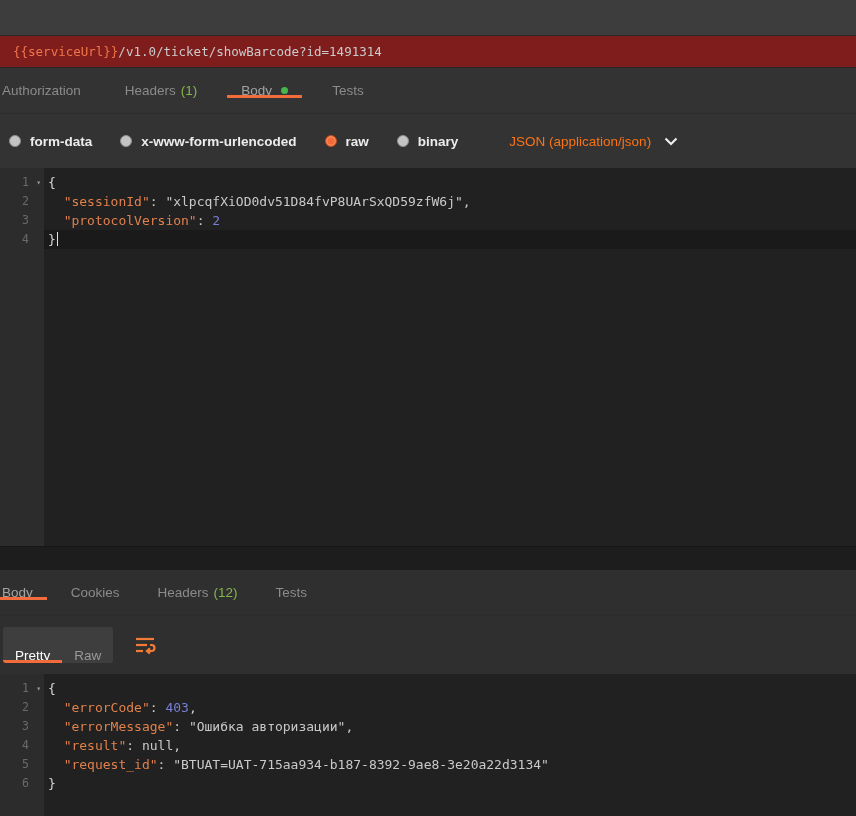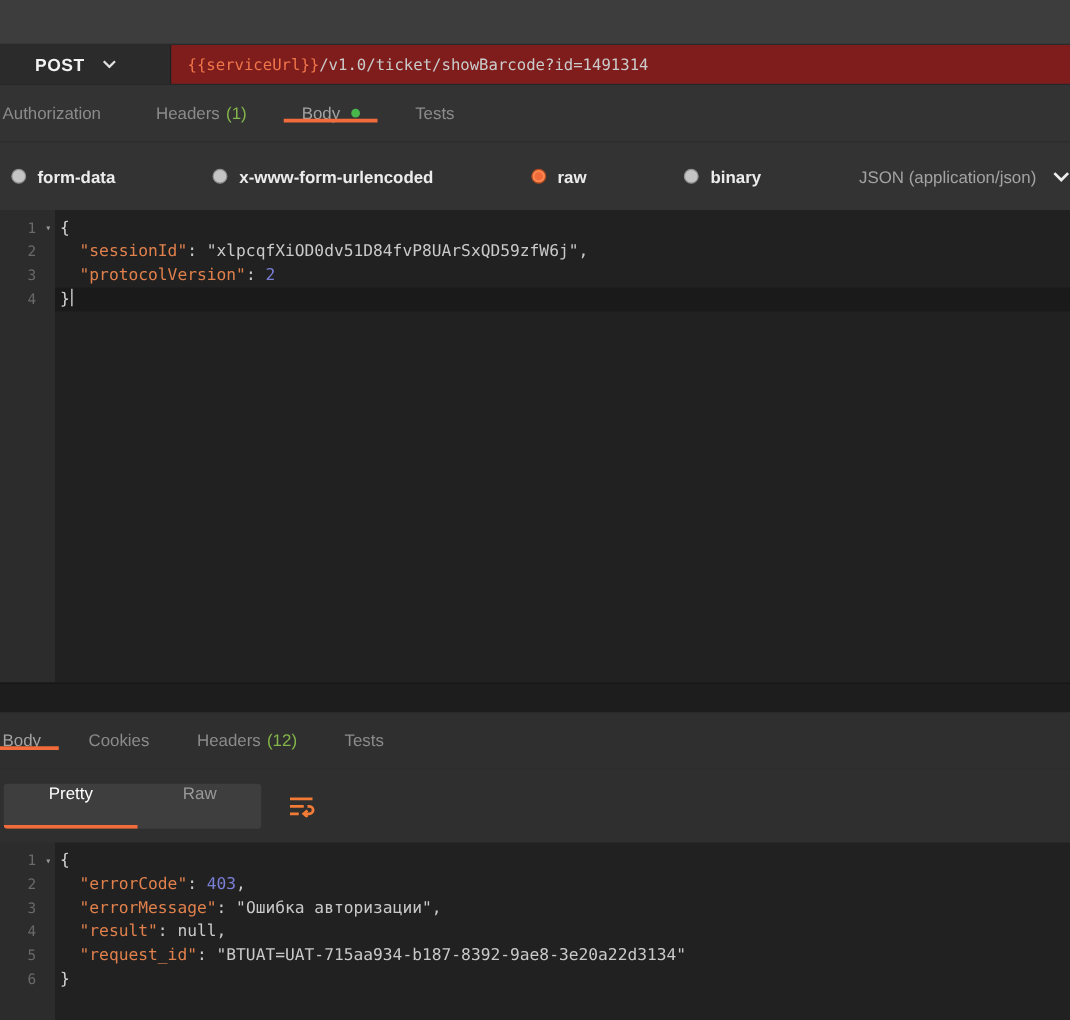--- a/index.html
+++ b/index.html
@@ -45,32 +45,32 @@
   .tab.active::after {
     content: ""; position: absolute; left: -14px; right: -14px; bottom: 0;
     height: 3px; background: #f26b3a;
   }
   .count { color: #84b54a; margin-left: 5px; }
   .status-dot { width: 7px; height: 7px; border-radius: 50%; background: #49b64c; margin-left: 9px; flex: none; }
 
   
   .mode-row {
     height: 54px; flex: none; display: flex; align-items: center;
-    gap: 28px; padding-left: 9px; background: #333333; justify-content: space-between;
+    gap: 28px; padding-left: 9px; background: #333333;
   }
   .mode { display: flex; align-items: center; gap: 9px; cursor: pointer; }
   .radio {
     width: 12px; height: 12px; border-radius: 50%; flex: none;
     background: #c4c4c4; border: 1px solid #8f8f8f;
   }
   .radio.selected { background: #f26b3a; border-color: #b84e20; box-shadow: inset 0 0 0 1.5px #ff8a54; }
   .mode-label { color: #ececec; font-size: 13.5px; font-weight: 700; }
   .content-type {
-    display: flex; align-items: center; gap: 13px; margin-left: 0;
-    color: #a3a3a3; font-size: 13.5px; cursor: pointer;
+    display: flex; align-items: center; gap: 13px; margin-left: 23px;
+    color: #f97316; font-size: 13.5px; cursor: pointer;
   }
 
   
   .editor {
     flex: none; padding-top: 5px;
     background: linear-gradient(to right, #2c2c2c 44px, #212121 44px);
     font-family: "DejaVu Sans Mono", monospace; font-size: 13px;
   }
   .editor.request { height: 378px; }
   .editor.response { height: 142px; }
@@ -92,21 +92,21 @@
   
   .pane-divider { height: 24px; flex: none; background: #1d1d1d; border-top: 1px solid #161616; cursor: row-resize; }
 
   
   .res-toolbar {
     height: 58px; flex: none; display: flex; align-items: center;
     gap: 15px; padding-left: 3px; background: #2f2f2f;
   }
   .segmented { display: flex; height: 36px; background: #3e3e3e; border-radius: 3px; overflow: hidden; }
   .seg-btn {
-    padding: 0 36px; display: flex; align-items: flex-start; position: relative;
+    padding: 0 12px; display: flex; align-items: flex-end; position: relative;
     color: #9a9a9a; font-size: 13.5px; cursor: pointer;
   }
   .seg-btn.active { color: #ffffff; }
   .seg-btn.active::after { content: ""; position: absolute; left: 0; right: 0; bottom: 0; height: 3px; background: #f26b3a; }
   .format-dropdown {
     height: 36px; display: flex; align-items: center; gap: 12px; padding: 0 14px;
     background: #2a2a2a; border: 1px solid #242424; border-radius: 3px;
     color: #f0f0f0; font-size: 13.5px; cursor: pointer;
   }
   .wrap-btn {
@@ -115,28 +115,20 @@
   }
 </style>
 </head>
 <body>
 
 <div class="app">
 
   <div class="top-strip"></div>
 
   <div class="url-row">
-    <div class="method-box">
-      <span class="method-label">POST</span>
-      <span style="display:flex;">
-        <svg width="11" height="7" viewBox="0 0 11 7">
-            <path d="M1 1l4.5 4.5L10 1" stroke="#e0e0e0" stroke-width="1.8" fill="none"></path>
-          </svg>
-      </span>
-    </div>
     <div class="url-field">
       <span class="url-var">{{serviceUrl}}</span><span class="url-path">/v1.0/ticket/showBarcode?id=1491314</span>
     </div>
   </div>
 
   <div class="tabs-row">
     <div class="tab">
       <span>Authorization</span>
     </div>
     <div class="tab">

